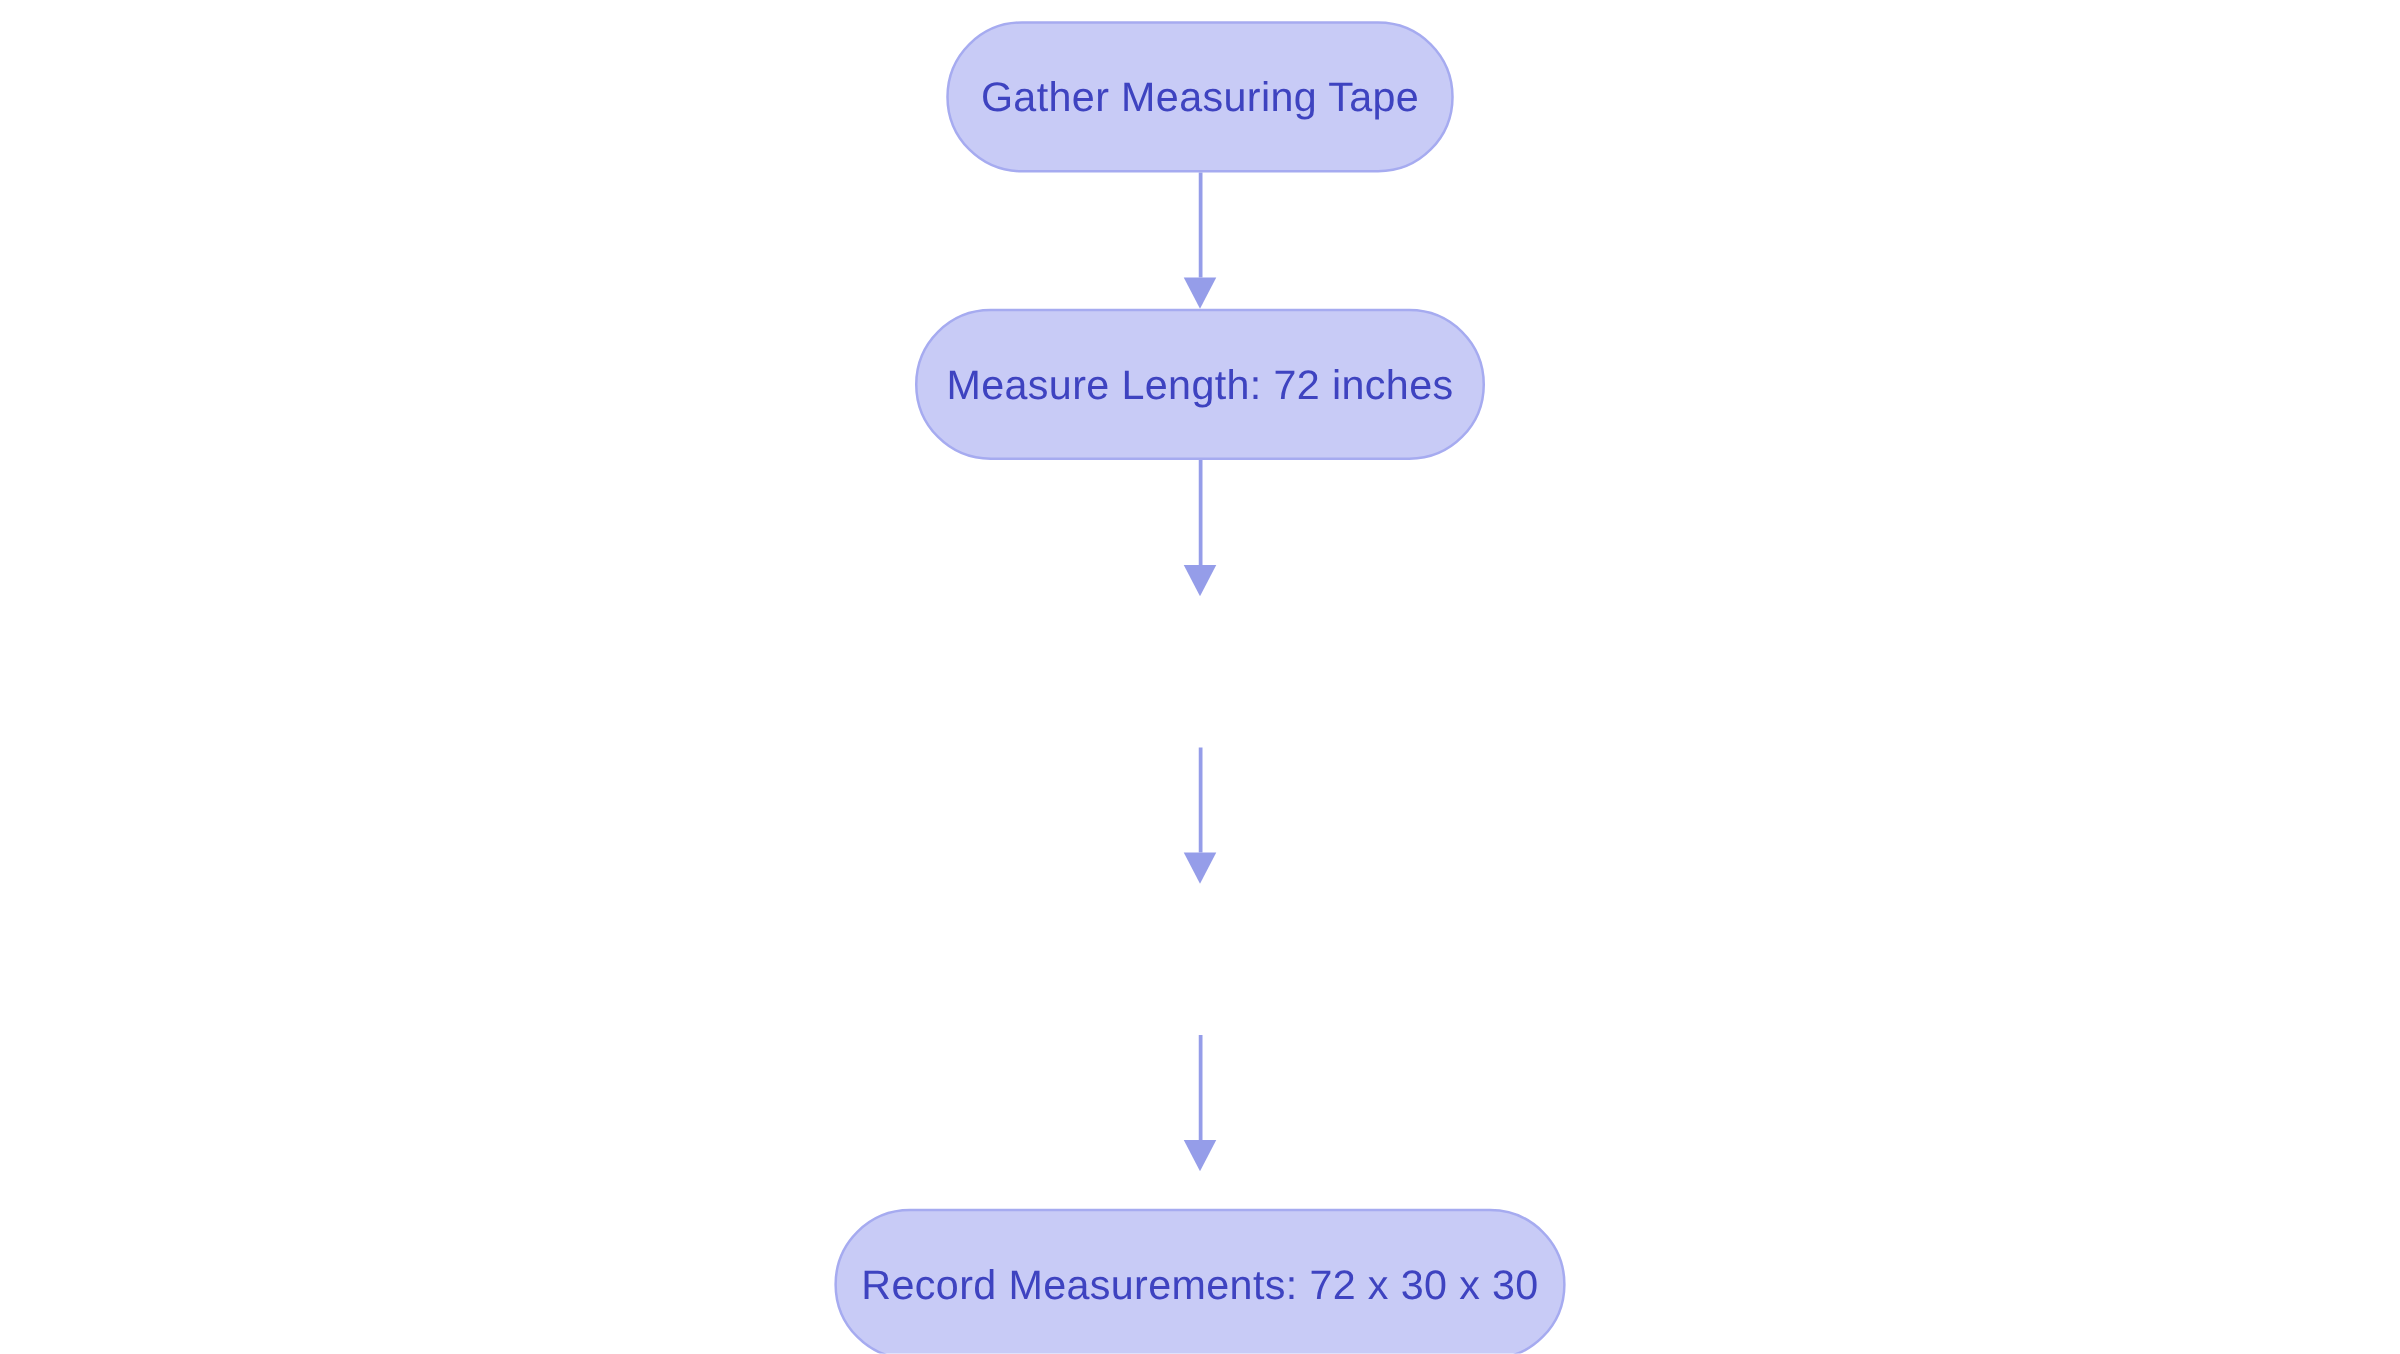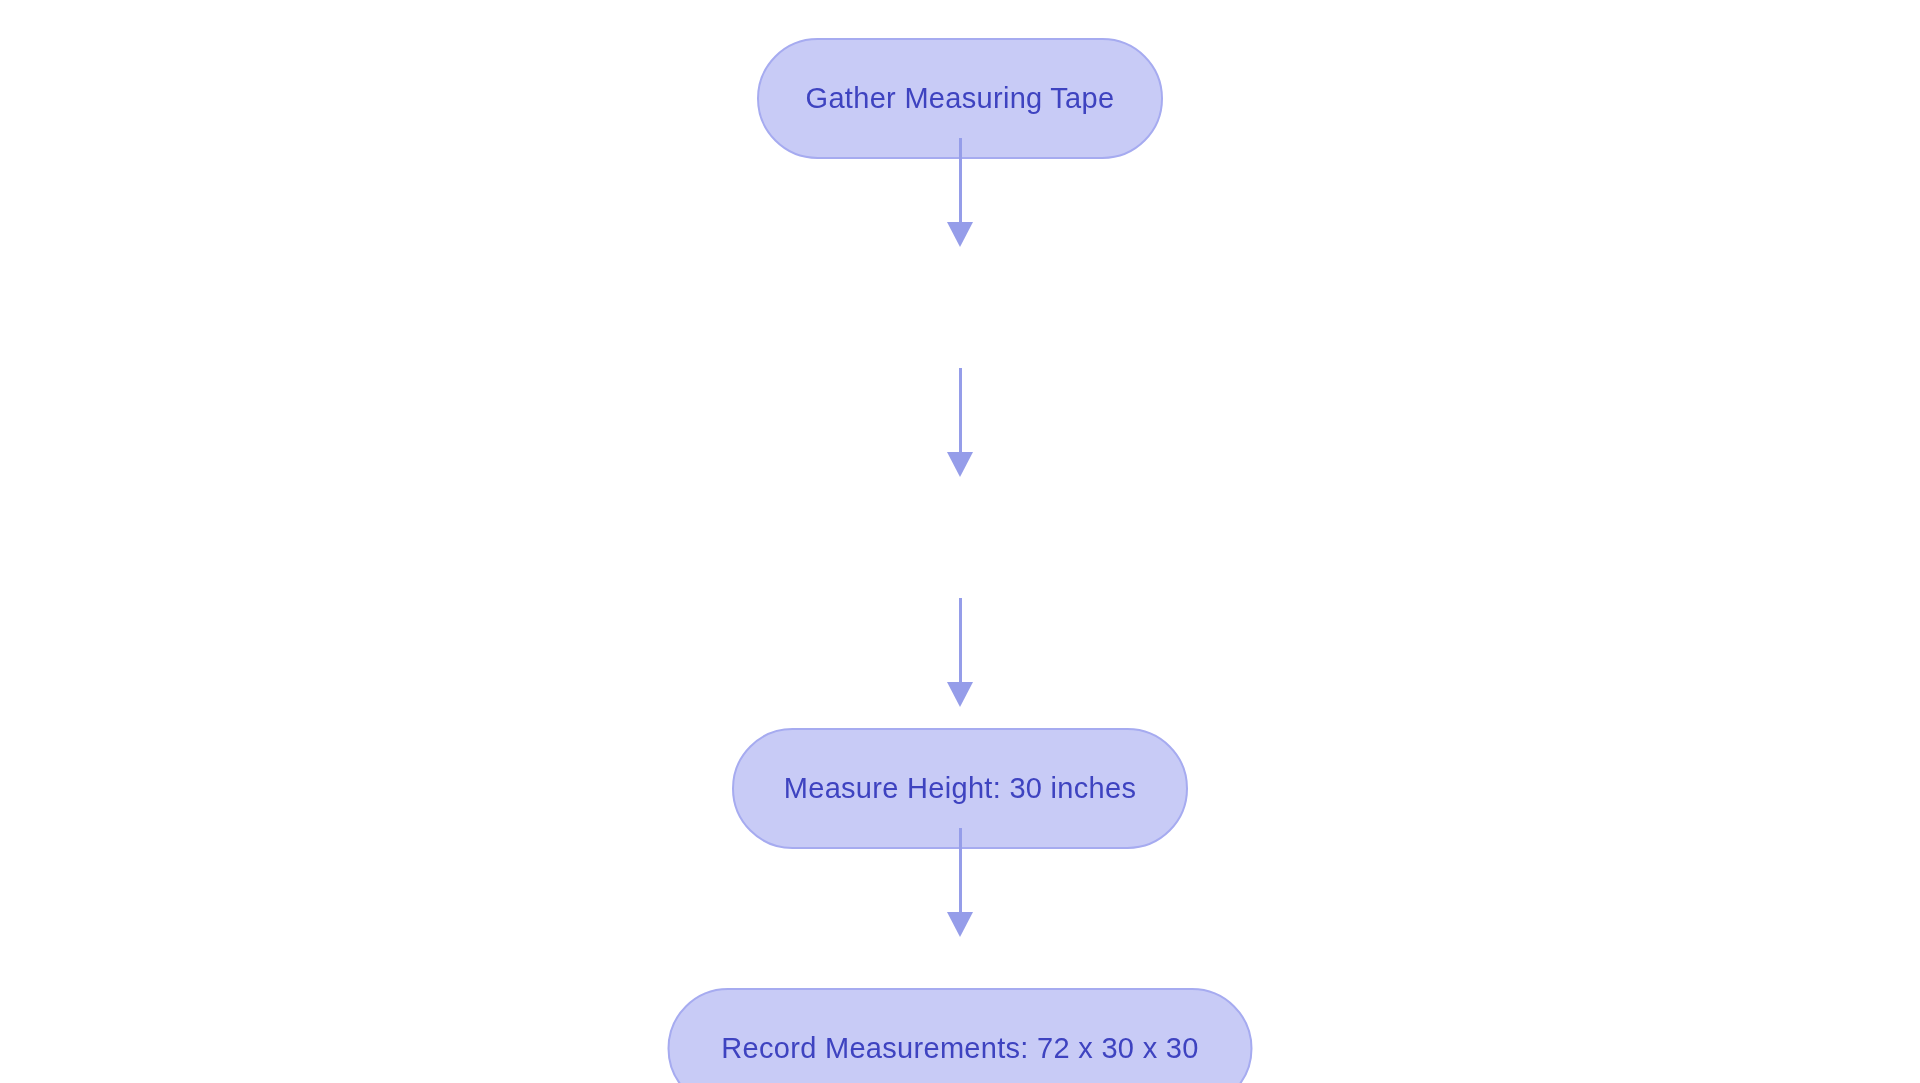--- a/index.html
+++ b/index.html
@@ -24,24 +24,23 @@
     left: 50%;
     transform: translateX(-50%);
     height: 121px;
     background: var(--node-fill);
     border: 2px solid var(--node-border);
     border-radius: 61px;
     display: flex;
     align-items: center;
     justify-content: center;
     color: var(--node-text);
-    font-size: 29px;
+    font-size: 33px;
     letter-spacing: 0.3px;
     white-space: nowrap;
-    margin-top: 21px;
   }
   .n1 { top: 17px;  width: 406px; }
   .n2 { top: 247px; width: 456px; }
   .n3 { top: 477px; width: 454px; }
   .n4 { top: 707px; width: 456px; }
   .n5 { top: 967px; width: 585px; }
   .arrow {
     position: absolute;
     left: 50%;
     transform: translateX(-50%);
@@ -73,33 +72,33 @@
 
 <div class="canvas">
 
   <div class="node n1">Gather Measuring Tape</div>
 
   <div class="arrow a1">
     <div class="shaft"></div>
     <div class="head"></div>
   </div>
 
+  <div class="node n2">Measure Length: 72 inches</div>
 
   <div class="arrow a2">
     <div class="shaft"></div>
     <div class="head"></div>
   </div>
 
 
   <div class="arrow a3">
     <div class="shaft"></div>
     <div class="head"></div>
   </div>
 
-  <div class="node n4">Measure Height: 30 inches</div>
 
   <div class="arrow a4">
     <div class="shaft"></div>
     <div class="head"></div>
   </div>
 
   <div class="node n5">Record Measurements: 72 x 30 x 30</div>
 
 </div>
 

